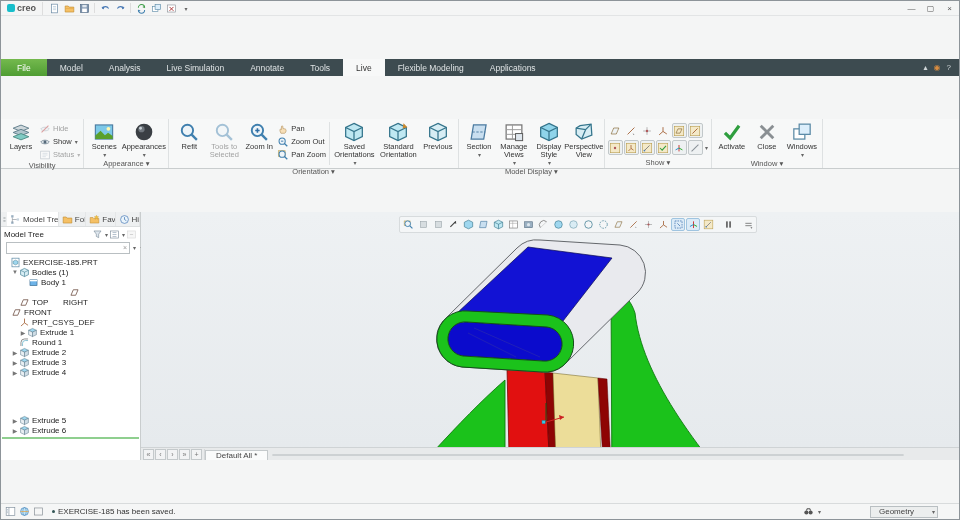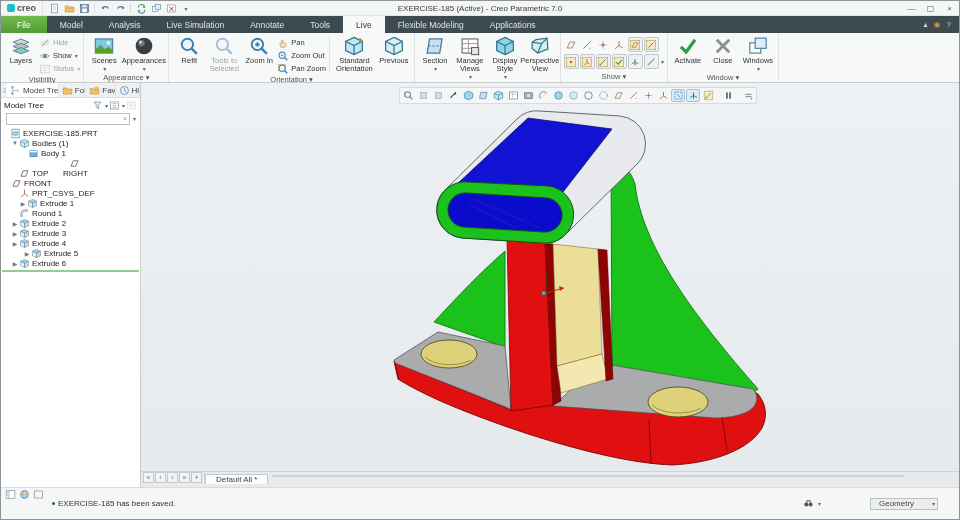--- a/index.html
+++ b/index.html
@@ -1,17 +1,17 @@
 <!DOCTYPE html>
 <html><head>
 <meta charset="utf-8">
 <style>
   *{box-sizing:border-box;margin:0;padding:0;font-family:"Liberation Sans","DejaVu Sans",sans-serif;}
   html,body{width:960px;height:520px;overflow:hidden;background:#e9edf0;}
-  .app{width:960px;height:520px;display:flex;flex-direction:column;border:1px solid #8d9499;background:#f4f5f5;}
+  .app{width:960px;height:520px;display:flex;flex-direction:column;border:1px solid #8d9499;background:#f4f5f5;gap:43px;}
   
   .titlebar{height:15px;background:#f4f5f5;display:flex;align-items:center;font-size:8px;color:#333;position:relative;border-bottom:1px solid #e2e4e5;}
   .brand{display:flex;align-items:center;gap:2px;padding:0 6px;font-weight:bold;color:#555;font-size:9px;}
   .brand .bsq{width:8px;height:8px;background:#17becb;border-radius:2px;display:inline-block;}
   .qat{display:flex;align-items:center;gap:1px;border-left:1px solid #ddd;padding-left:4px;}
   .qbtn{width:14px;height:13px;display:flex;align-items:center;justify-content:center;border-radius:2px;}
   .qdd{font-size:6px;color:#666;padding:0 2px;}
   .wtitle{position:absolute;left:0;right:0;text-align:center;pointer-events:none;color:#3a3a3a;}
   .wctl{margin-left:auto;display:flex;}
   .wc{width:19px;height:13px;text-align:center;font-size:8px;color:#555;line-height:13px;}
@@ -65,26 +65,26 @@
   .insline{height:2px;background:#8fcf8f;margin:2px 1px 0 1px;}
   .rightcol{flex:1;display:flex;flex-direction:column;min-width:0;}
   .canvas{height:406px;position:relative;background:linear-gradient(#eef1f3,#e6eaed);overflow:hidden;}
   .gfxbar{position:absolute;left:258px;top:4px;display:flex;gap:1px;background:rgba(244,246,247,.9);border:1px solid #d7dbdd;border-radius:2px;padding:1px;}
   .gbtn{width:14px;height:13px;display:flex;align-items:center;justify-content:center;border:1px solid transparent;border-radius:2px;}
   .gbtn svg{width:11px;height:11px;display:block;}
   .gbtn.pressed{background:#dcebf7;border-color:#9fc4e0;}
   .gbtn.gap{margin-left:5px;}
   .modelsvg{position:absolute;left:0;top:0;}
   
-  .viewtabs{height:17px;background:#e8eaeb;border-top:1px solid #cfd3d5;display:flex;align-items:flex-start;font-size:8px;color:#444;}
+  .viewtabs{height:17px;background:#e8eaeb;border-top:1px solid #cfd3d5;display:flex;align-items:center;font-size:8px;color:#444;}
   .vnav{display:flex;align-items:center;gap:1px;padding:0 2px;border-right:1px solid #d5d8da;}
   .vnb{width:11px;height:11px;border:1px solid #c4c9cb;background:#f2f3f4;text-align:center;line-height:9px;font-size:7px;color:#777;}
   .vtab{background:#fafbfb;border:1px solid #c4c9cb;border-bottom:0;margin-top:2px;padding:0 10px;display:flex;align-items:center;}
   .vrest{flex:1;margin:3px 55px 2px 4px;background:#dfe2e4;border:1px solid #cdd1d3;border-radius:2px;}
-  .statusbar{height:32px;background:#f5f6f6;border-top:1px solid #d8dbdc;display:flex;font-size:8px;color:#333;padding:0 3px;}
+  .statusbar{height:16px;background:#f5f6f6;border-top:1px solid #d8dbdc;display:flex;align-items:center;font-size:8px;color:#333;padding:0 3px;}
   .stic{width:13px;height:12px;display:flex;align-items:center;justify-content:center;margin-right:1px;}
   .stic svg{width:11px;height:11px;}
   .stmsg{margin-left:6px;display:flex;align-items:center;gap:3px;}
   .stdot{width:3px;height:3px;background:#355;border-radius:50%;display:inline-block;}
   .stright{margin-left:auto;display:flex;align-items:center;gap:4px;}
   .findgrp{display:flex;align-items:center;gap:1px;margin-right:45px;}
   .selfilter{width:68px;height:12px;background:#eceeee;border:1px solid #b9bfc2;display:flex;align-items:center;font-size:8px;color:#444;padding-left:8px;margin-right:18px;}
   .selfilter .dd{margin-left:auto;padding-right:2px;}
   .ic{display:inline-block;}
   .ic svg{width:100%;height:100%;display:block;}
@@ -166,21 +166,20 @@
             <svg viewBox="0 0 14 14">
               <rect x="2" y="2.5" width="10" height="9" fill="#fff" stroke="#8a9198" stroke-width=".8"></rect>
               <path d="M4.5 5 9.5 10 M9.5 5 4.5 10" stroke="#a33" stroke-width="1.2"></path>
             </svg>
           </span>
         </span>
         <span class="qbtn">
           <span class="qdd">▾</span>
         </span>
       </div>
-    <div class="wtitle">EXERCISE-185 (Active) - Creo Parametric 7.0</div>
     <div class="wctl">
       <span class="wc">—</span>
       <span class="wc">▢</span>
       <span class="wc">×</span>
     </div>
   </div>
 
   <div class="tabbar" id="tabbar">
       <div class="rtab file">File</div>
       <div class="rtab">Model</div>
@@ -333,20 +332,30 @@
               </span>
               <span>Pan Zoom</span>
             </div>
         </div>
         <div class="gsep"></div>
         <div class="bb">
           <span class="ic">
               <svg viewBox="0 0 14 14">
                 <path d="M7 1.5 12.3 4.1 12.3 9.9 7 12.5 1.7 9.9 1.7 4.1Z" fill="#bfe8f2" stroke="#35758c" stroke-width=".8"></path>
                 <path d="M1.7 4.1 7 6.7 12.3 4.1 M7 6.7 7 12.5" fill="none" stroke="#35758c" stroke-width=".8"></path>
+              </svg>
+            </span>
+          <span>Saved Orientations</span>
+            <span class="dd">▾</span>
+        </div>
+        <div class="bb">
+          <span class="ic">
+              <svg viewBox="0 0 14 14">
+                <path d="M7 1.5 12.3 4.1 12.3 9.9 7 12.5 1.7 9.9 1.7 4.1Z" fill="#bfe8f2" stroke="#35758c" stroke-width=".8"></path>
+                <path d="M1.7 4.1 7 6.7 12.3 4.1 M7 6.7 7 12.5" fill="none" stroke="#35758c" stroke-width=".8"></path>
                 <path d="M10.5 1.5 13 4 10 4.8Z" fill="#c8882e"></path>
               </svg>
             </span>
           <span>Standard Orientation</span>
         </div>
         <div class="bb narrow">
           <span class="ic">
               <svg viewBox="0 0 14 14">
                 <path d="M7 1.5 12.3 4.1 12.3 9.9 7 12.5 1.7 9.9 1.7 4.1Z" fill="#d7edf4" stroke="#35758c" stroke-width=".8"></path>
                 <path d="M1.7 4.1 7 6.7 12.3 4.1 M7 6.7 7 12.5" fill="none" stroke="#35758c" stroke-width=".8"></path>
@@ -716,21 +725,21 @@
             <span class="texp">▶</span>
             <span class="ticon">
               <svg viewBox="0 0 14 14">
                 <path d="M7 1.8 12 4.2 7 6.6 2 4.2Z" fill="#9fd7ef" stroke="#4a6b7c" stroke-width=".6"></path>
                 <path d="M2 4.2 2 9.8 7 12.2 7 6.6Z" fill="#e8eef2" stroke="#4a6b7c" stroke-width=".6"></path>
                 <path d="M12 4.2 12 9.8 7 12.2 7 6.6Z" fill="#cfdde6" stroke="#4a6b7c" stroke-width=".6"></path>
               </svg>
             </span>
             <span>Extrude 4</span>
           </div>
-          <div class="trow" style="padding-left: 22px;">
+          <div class="trow" style="padding-left: 10px; margin-top: 38px;">
             <span class="texp">▶</span>
             <span class="ticon">
               <svg viewBox="0 0 14 14">
                 <path d="M7 1.8 12 4.2 7 6.6 2 4.2Z" fill="#9fd7ef" stroke="#4a6b7c" stroke-width=".6"></path>
                 <path d="M2 4.2 2 9.8 7 12.2 7 6.6Z" fill="#e8eef2" stroke="#4a6b7c" stroke-width=".6"></path>
                 <path d="M12 4.2 12 9.8 7 12.2 7 6.6Z" fill="#cfdde6" stroke="#4a6b7c" stroke-width=".6"></path>
               </svg>
             </span>
             <span>Extrude 5</span>
           </div>

